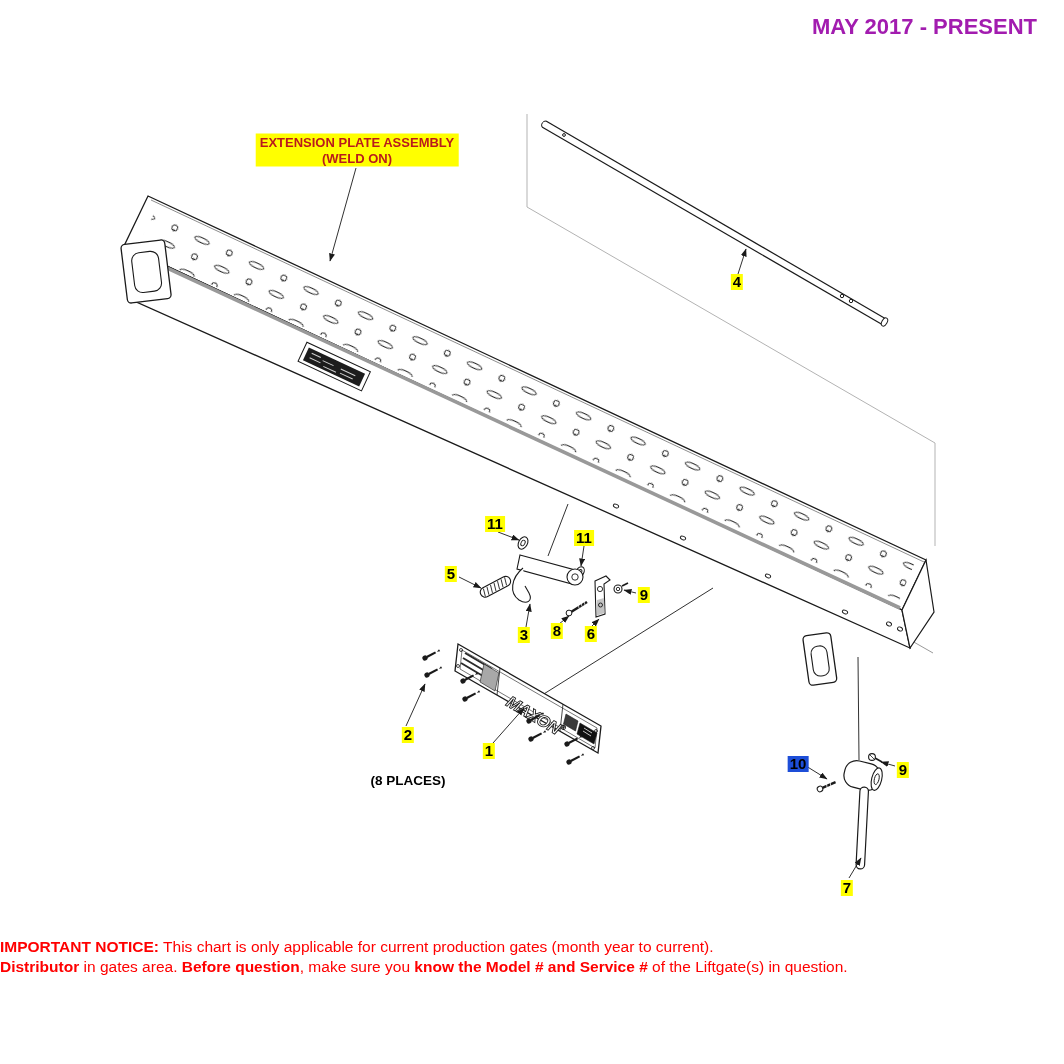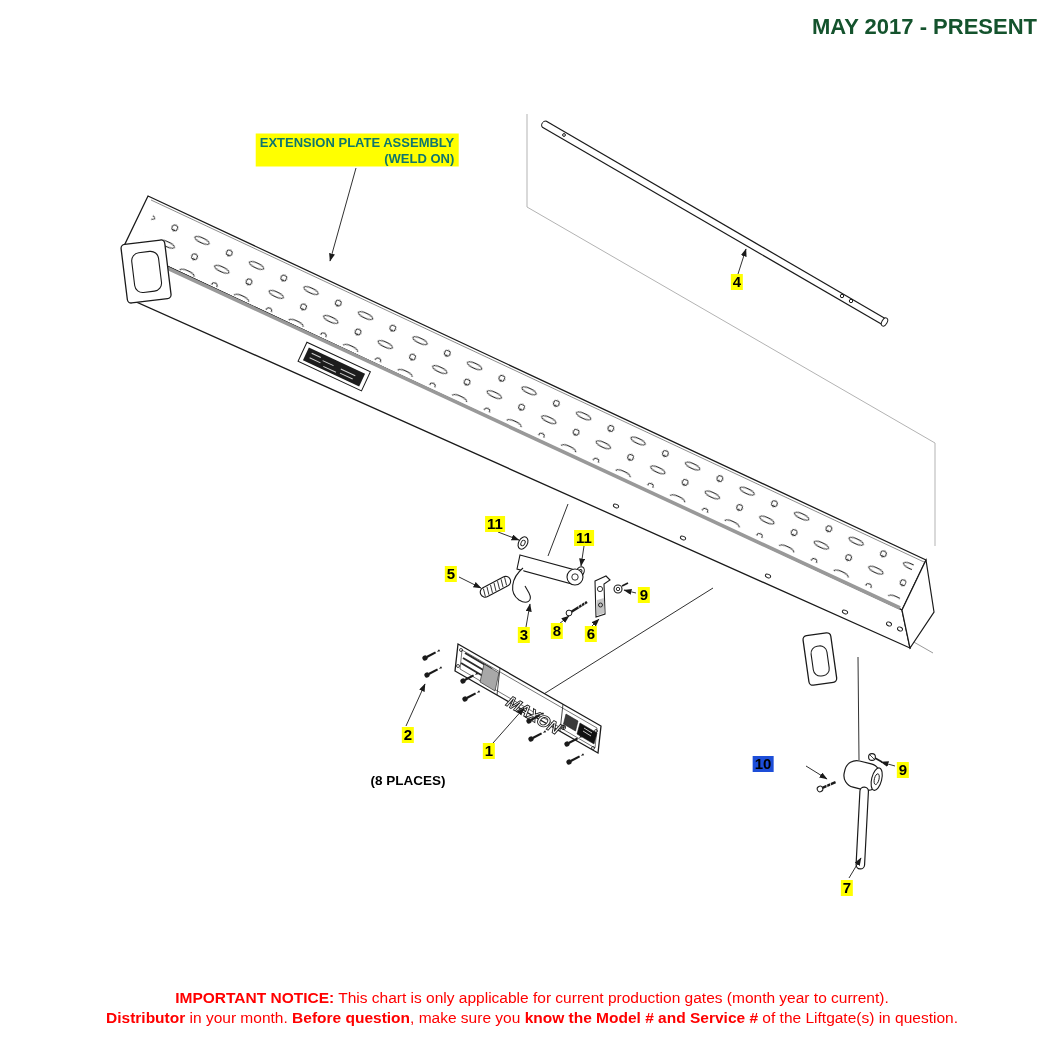--- a/index.html
+++ b/index.html
@@ -2,41 +2,41 @@
 <html><head>
 <meta charset="utf-8">
 <style>
   html,body{margin:0;padding:0;}
   body{
     width:1064px;height:1064px;position:relative;background:#ffffff;
     font-family:"Liberation Sans", sans-serif;overflow:hidden;
   }
   #date-range{
     position:absolute;top:14px;right:27px;
-    font-size:22px;font-weight:bold;color:#14532d;letter-spacing:0px;
+    font-size:22px;font-weight:bold;color:#a21caf;letter-spacing:0px;
     white-space:nowrap;
   }
   #diagram-svg{position:absolute;left:0;top:0;}
   #assembly-label{
     position:absolute;left:357px;top:150px;transform:translate(-50%,-50%);
-    background:#ffff00;color:#0f766e;font-size:13px;font-weight:bold;
-    line-height:15.5px;text-align:right;white-space:nowrap;padding:1px 4px;
+    background:#ffff00;color:#b91c1c;font-size:13px;font-weight:bold;
+    line-height:15.5px;text-align:center;white-space:nowrap;padding:1px 4px;
   }
   .callout{
     position:absolute;transform:translate(-50%,-50%);
     background:#ffff00;color:#000;font-size:15px;font-weight:bold;
     line-height:16px;padding:0 2px;white-space:nowrap;
   }
   #places-note{
     position:absolute;left:408px;top:780px;transform:translate(-50%,-50%);
     color:#000;font-size:13.5px;font-weight:bold;white-space:nowrap;
   }
   #notice{
-    position:absolute;left:0;top:988px;width:1064px;
-    text-align:center;color:#ff0000;font-size:15.5px;line-height:19.5px;
+    position:absolute;left:0;top:937px;width:1064px;
+    color:#ff0000;font-size:15.5px;line-height:19.5px;
   }
   #notice .b{font-weight:bold;}
 </style>
 </head>
 <body>
 
 <svg id="diagram-svg" width="1064" height="1064" viewBox="0 0 1064 1064">
   <defs>
     <marker id="arr" markerWidth="9" markerHeight="8" refX="7.5" refY="3" orient="auto" markerUnits="userSpaceOnUse">
       <path d="M0,0 L8,3 L0,6 Z" fill="#1a1a1a"></path>
@@ -283,23 +283,23 @@
     <div class="callout" style="left: 495px; top: 524px; background: rgb(255, 255, 0);">11</div>
     <div class="callout" style="left: 584px; top: 538px; background: rgb(255, 255, 0);">11</div>
     <div class="callout" style="left: 451px; top: 574px; background: rgb(255, 255, 0);">5</div>
     <div class="callout" style="left: 524px; top: 635px; background: rgb(255, 255, 0);">3</div>
     <div class="callout" style="left: 557px; top: 631px; background: rgb(255, 255, 0);">8</div>
     <div class="callout" style="left: 591px; top: 634px; background: rgb(255, 255, 0);">6</div>
     <div class="callout" style="left: 644px; top: 595px; background: rgb(255, 255, 0);">9</div>
     <div class="callout" style="left: 408px; top: 735px; background: rgb(255, 255, 0);">2</div>
     <div class="callout" style="left: 489px; top: 751px; background: rgb(255, 255, 0);">1</div>
     <div class="callout" style="left: 737px; top: 282px; background: rgb(255, 255, 0);">4</div>
-    <div class="callout" style="left: 763px; top: 764px; background: #1d4ed8;">10</div>
+    <div class="callout" style="left: 798px; top: 764px; background: #1d4ed8;">10</div>
     <div class="callout" style="left: 903px; top: 770px; background: rgb(255, 255, 0);">9</div>
     <div class="callout" style="left: 847px; top: 888px; background: rgb(255, 255, 0);">7</div>
   </div>
 
 <div id="places-note">(8 PLACES)</div>
 
 <div id="notice" style="color: rgb(255, 0, 0);">
     <div class="notice-line"><span class="b">IMPORTANT NOTICE:</span><span> This chart is only applicable for current production gates (month year to current).</span></div>
-    <div class="notice-line"><span class="b">Distributor</span><span> in your month. </span><span class="b">Before question</span><span>, make sure you </span><span class="b">know the Model # and Service #</span><span> of the Liftgate(s) in question.</span></div>
+    <div class="notice-line"><span class="b">Distributor</span><span> in gates area. </span><span class="b">Before question</span><span>, make sure you </span><span class="b">know the Model # and Service #</span><span> of the Liftgate(s) in question.</span></div>
   </div>
 
 </body></html>

